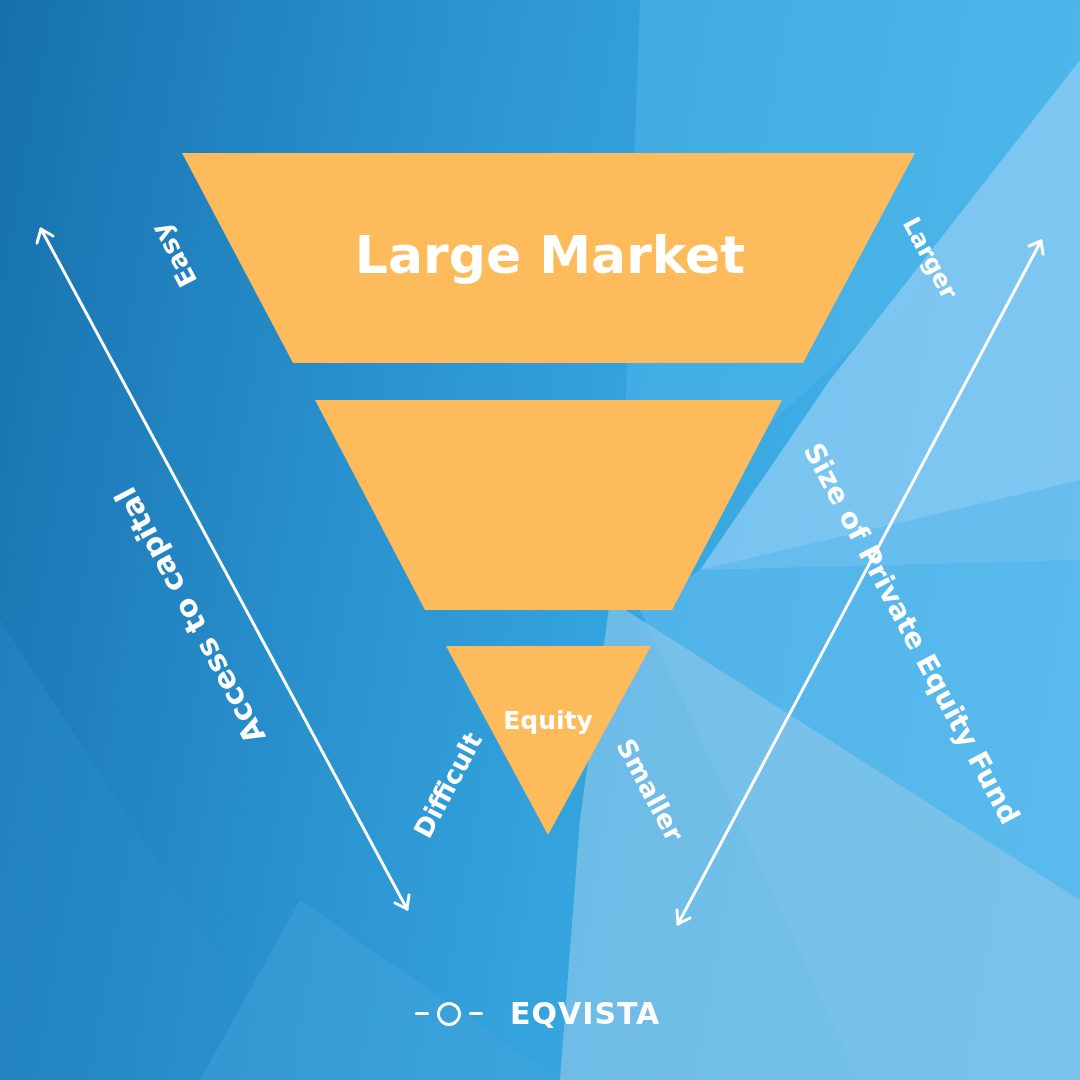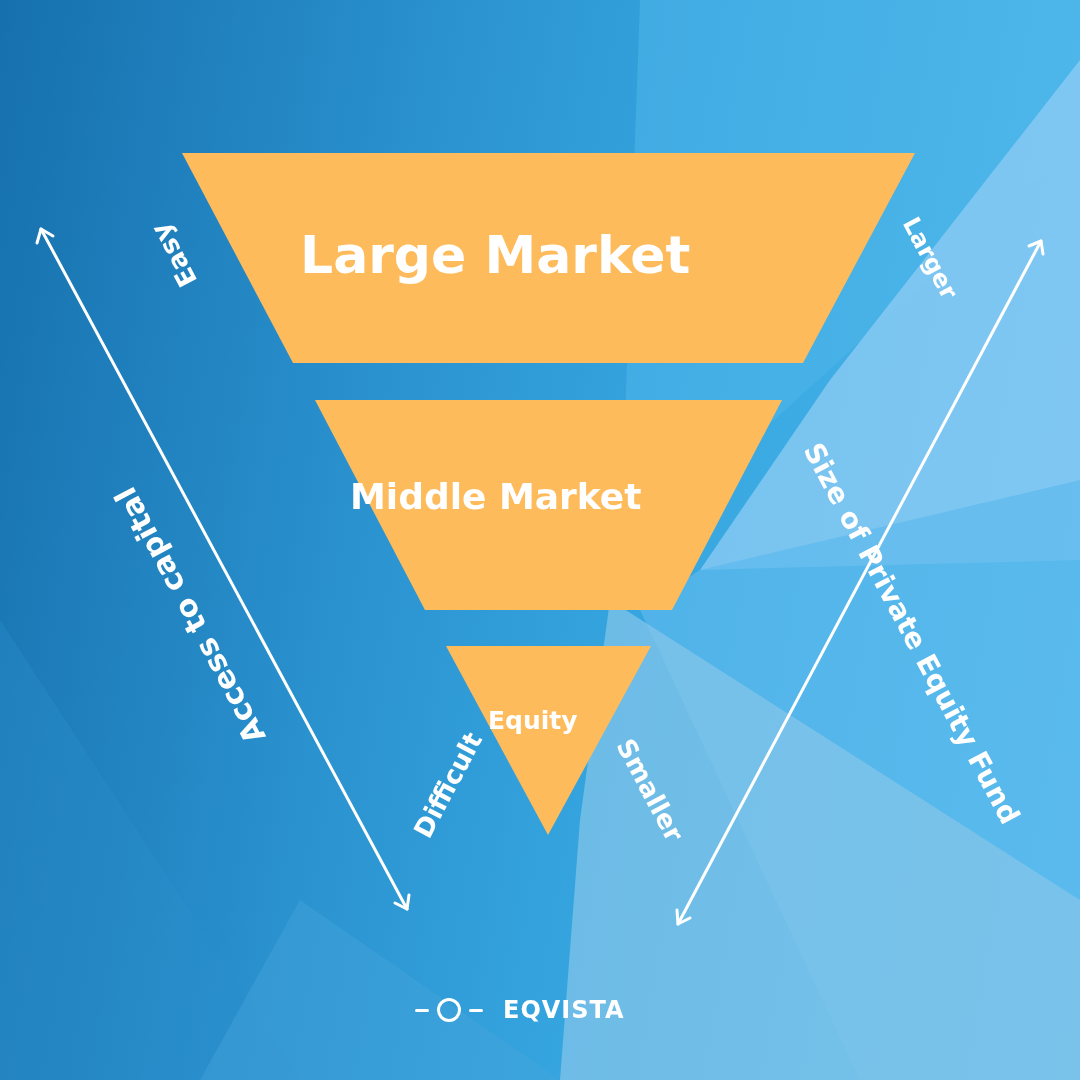--- a/index.html
+++ b/index.html
@@ -2,25 +2,25 @@
 <html><head>
 <meta charset="utf-8">
 <style>
   html, body { margin:0; padding:0; }
   body { width:1080px; height:1080px; overflow:hidden; font-family:"DejaVu Sans", sans-serif; }
   .canvas { position:relative; width:1080px; height:1080px; overflow:hidden;
     background: linear-gradient(100deg, #1670ad 0%, #2a92cf 35%, #36a6e0 60%, #58bff0 100%); }
   .bg { position:absolute; inset:0; }
   .layer { position:absolute; inset:0; }
   .label { position:absolute; color:#ffffff; font-weight:bold; white-space:nowrap; transform-origin:center center; }
-  .seg-title { position:absolute; color:#ffffff; font-weight:bold; text-align:left; white-space:nowrap; }
+  .seg-title { position:absolute; color:#ffffff; font-weight:bold; text-align:center; white-space:nowrap; }
   .logo { position:absolute; left:415px; top:996px; display:flex; align-items:center; gap:8px; color:#fff; }
   .logo .dash { width:14px; height:3px; background:#fff; border-radius:2px; }
   .logo .ring { width:24px; height:24px; border:3px solid #fff; border-radius:50%; box-sizing:border-box; }
-  .logo .word { font-family:"DejaVu Sans", sans-serif; font-weight:bold; font-size:24px; letter-spacing:1px; margin-left:12px; }
+  .logo .word { font-family:"DejaVu Sans", sans-serif; font-weight:bold; font-size:30px; letter-spacing:1px; margin-left:19px; }
 </style>
 </head>
 <body>
 
 <div class="canvas">
 
   <svg class="bg" width="1080" height="1080" viewBox="0 0 1080 1080">
     <polygon points="640,0 1080,0 1080,140 840,360 620,560" fill="#4fb6ea" opacity="0.55"></polygon>
     <polygon points="1080,60 1080,560 700,570 830,380" fill="#8fccf4" opacity="0.75"></polygon>
     <polygon points="700,570 1080,480 1080,1080 860,1080 640,610" fill="#5db9ec" opacity="0.7"></polygon>
@@ -41,21 +41,20 @@
     </g>
 
     <g stroke="#ffffff" stroke-width="3" fill="none" stroke-linecap="round" stroke-linejoin="round">
       <line x1="1041" y1="241" x2="678" y2="924"></line>
       <polyline points="1029,246 1041,241 1043,254"></polyline>
       <polyline points="677,910 678,924 690,918"></polyline>
     </g>
   </svg>
 
   <div class="seg-title" style="left:300px; top:225px; width:500px; font-size:52px;">Large Market</div>
-  <div class="seg-title" style="left:350px; top:476px; width:400px; font-size:36px;">Middle Market</div>
   <div class="seg-title" style="left:488px; top:706px; width:120px; font-size:25px;">Equity</div>
 
   <div class="label" style="left:20px; top:598px; width:340px; text-align:center; font-size:30px; transform:rotate(-118deg);">Access to capital</div>
   <div class="label" style="left:124px; top:240px; width:100px; text-align:center; font-size:26px; transform:rotate(-118deg);">Easy</div>
   <div class="label" style="left:378px; top:770px; width:140px; text-align:center; font-size:26px; transform:rotate(-62deg);">Difficult</div>
 
   <div class="label" style="left:700px; top:614px; width:420px; text-align:center; font-size:28px; transform:rotate(62deg);">Size of Private Equity Fund</div>
   <div class="label" style="left:870px; top:244px; width:120px; text-align:center; font-size:24px; transform:rotate(62deg);">Larger</div>
   <div class="label" style="left:580px; top:775px; width:140px; text-align:center; font-size:26px; transform:rotate(62deg);">Smaller</div>
 

